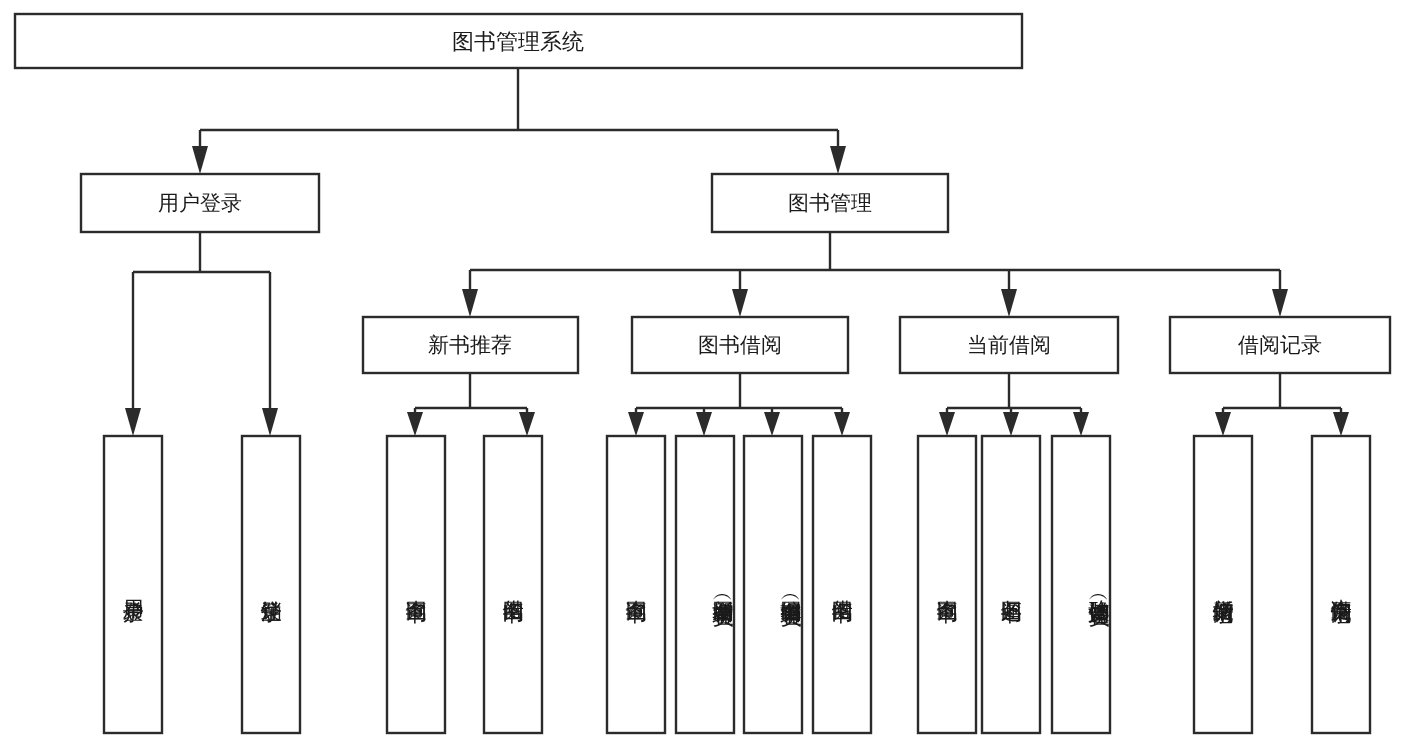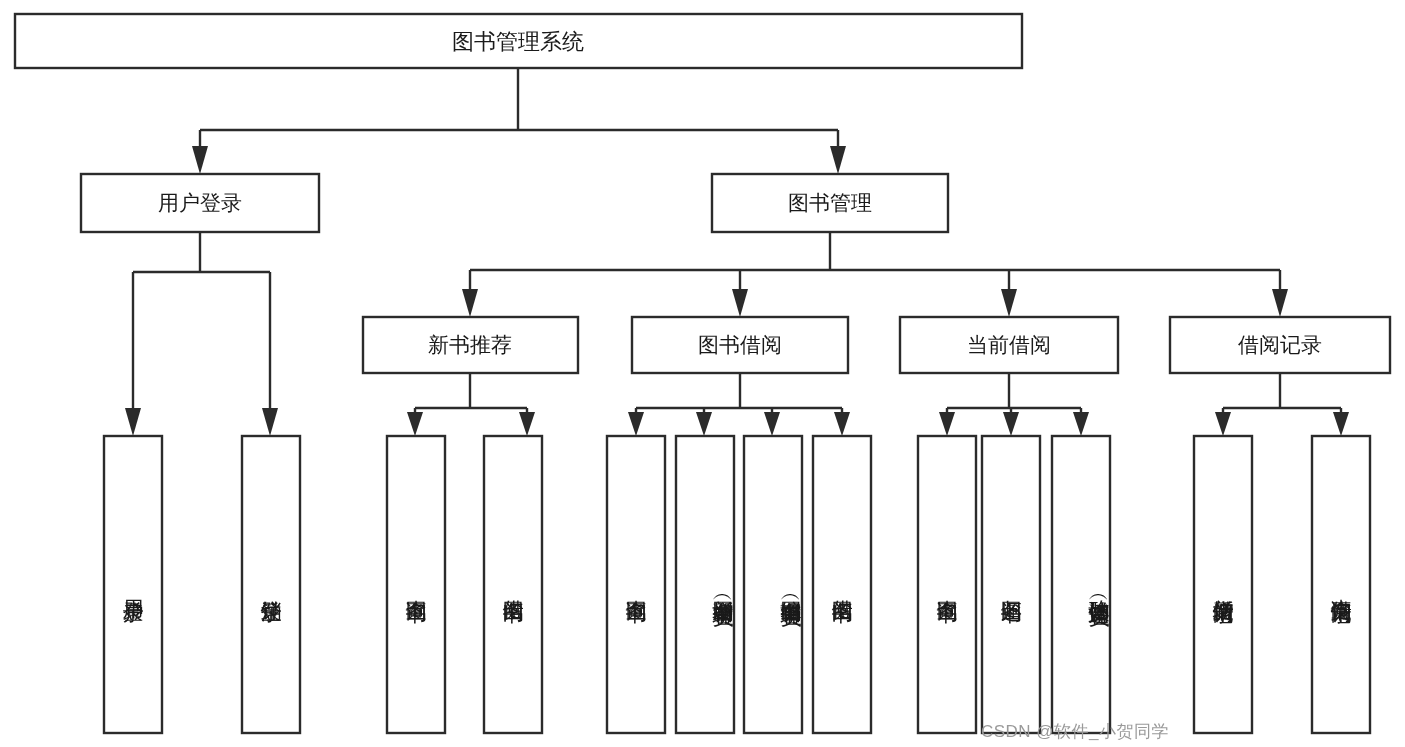--- a/index.html
+++ b/index.html
@@ -178,14 +178,13 @@
   <div class="vlabel" style="left:744px;top:442px;width:58px;height:291px;align-items:flex-start;">编辑图书（管理员）</div>
   <div class="vlabel" style="left:813px;top:436px;width:58px;height:297px;">借阅图书</div>
 
   <div class="vlabel" style="left:918px;top:436px;width:58px;height:297px;">查询图书</div>
   <div class="vlabel" style="left:982px;top:436px;width:58px;height:297px;">归还图书</div>
   <div class="vlabel" style="left:1052px;top:442px;width:58px;height:291px;align-items:flex-start;">确认归还（管理员）</div>
 
   <div class="vlabel" style="left:1194px;top:436px;width:58px;height:297px;">新增借阅记录</div>
   <div class="vlabel" style="left:1312px;top:436px;width:58px;height:297px;">查询借阅记录</div>
 
-  <div class="watermark">CSDN @软件_小贺同学</div>
 </div>
 
 </body></html>

